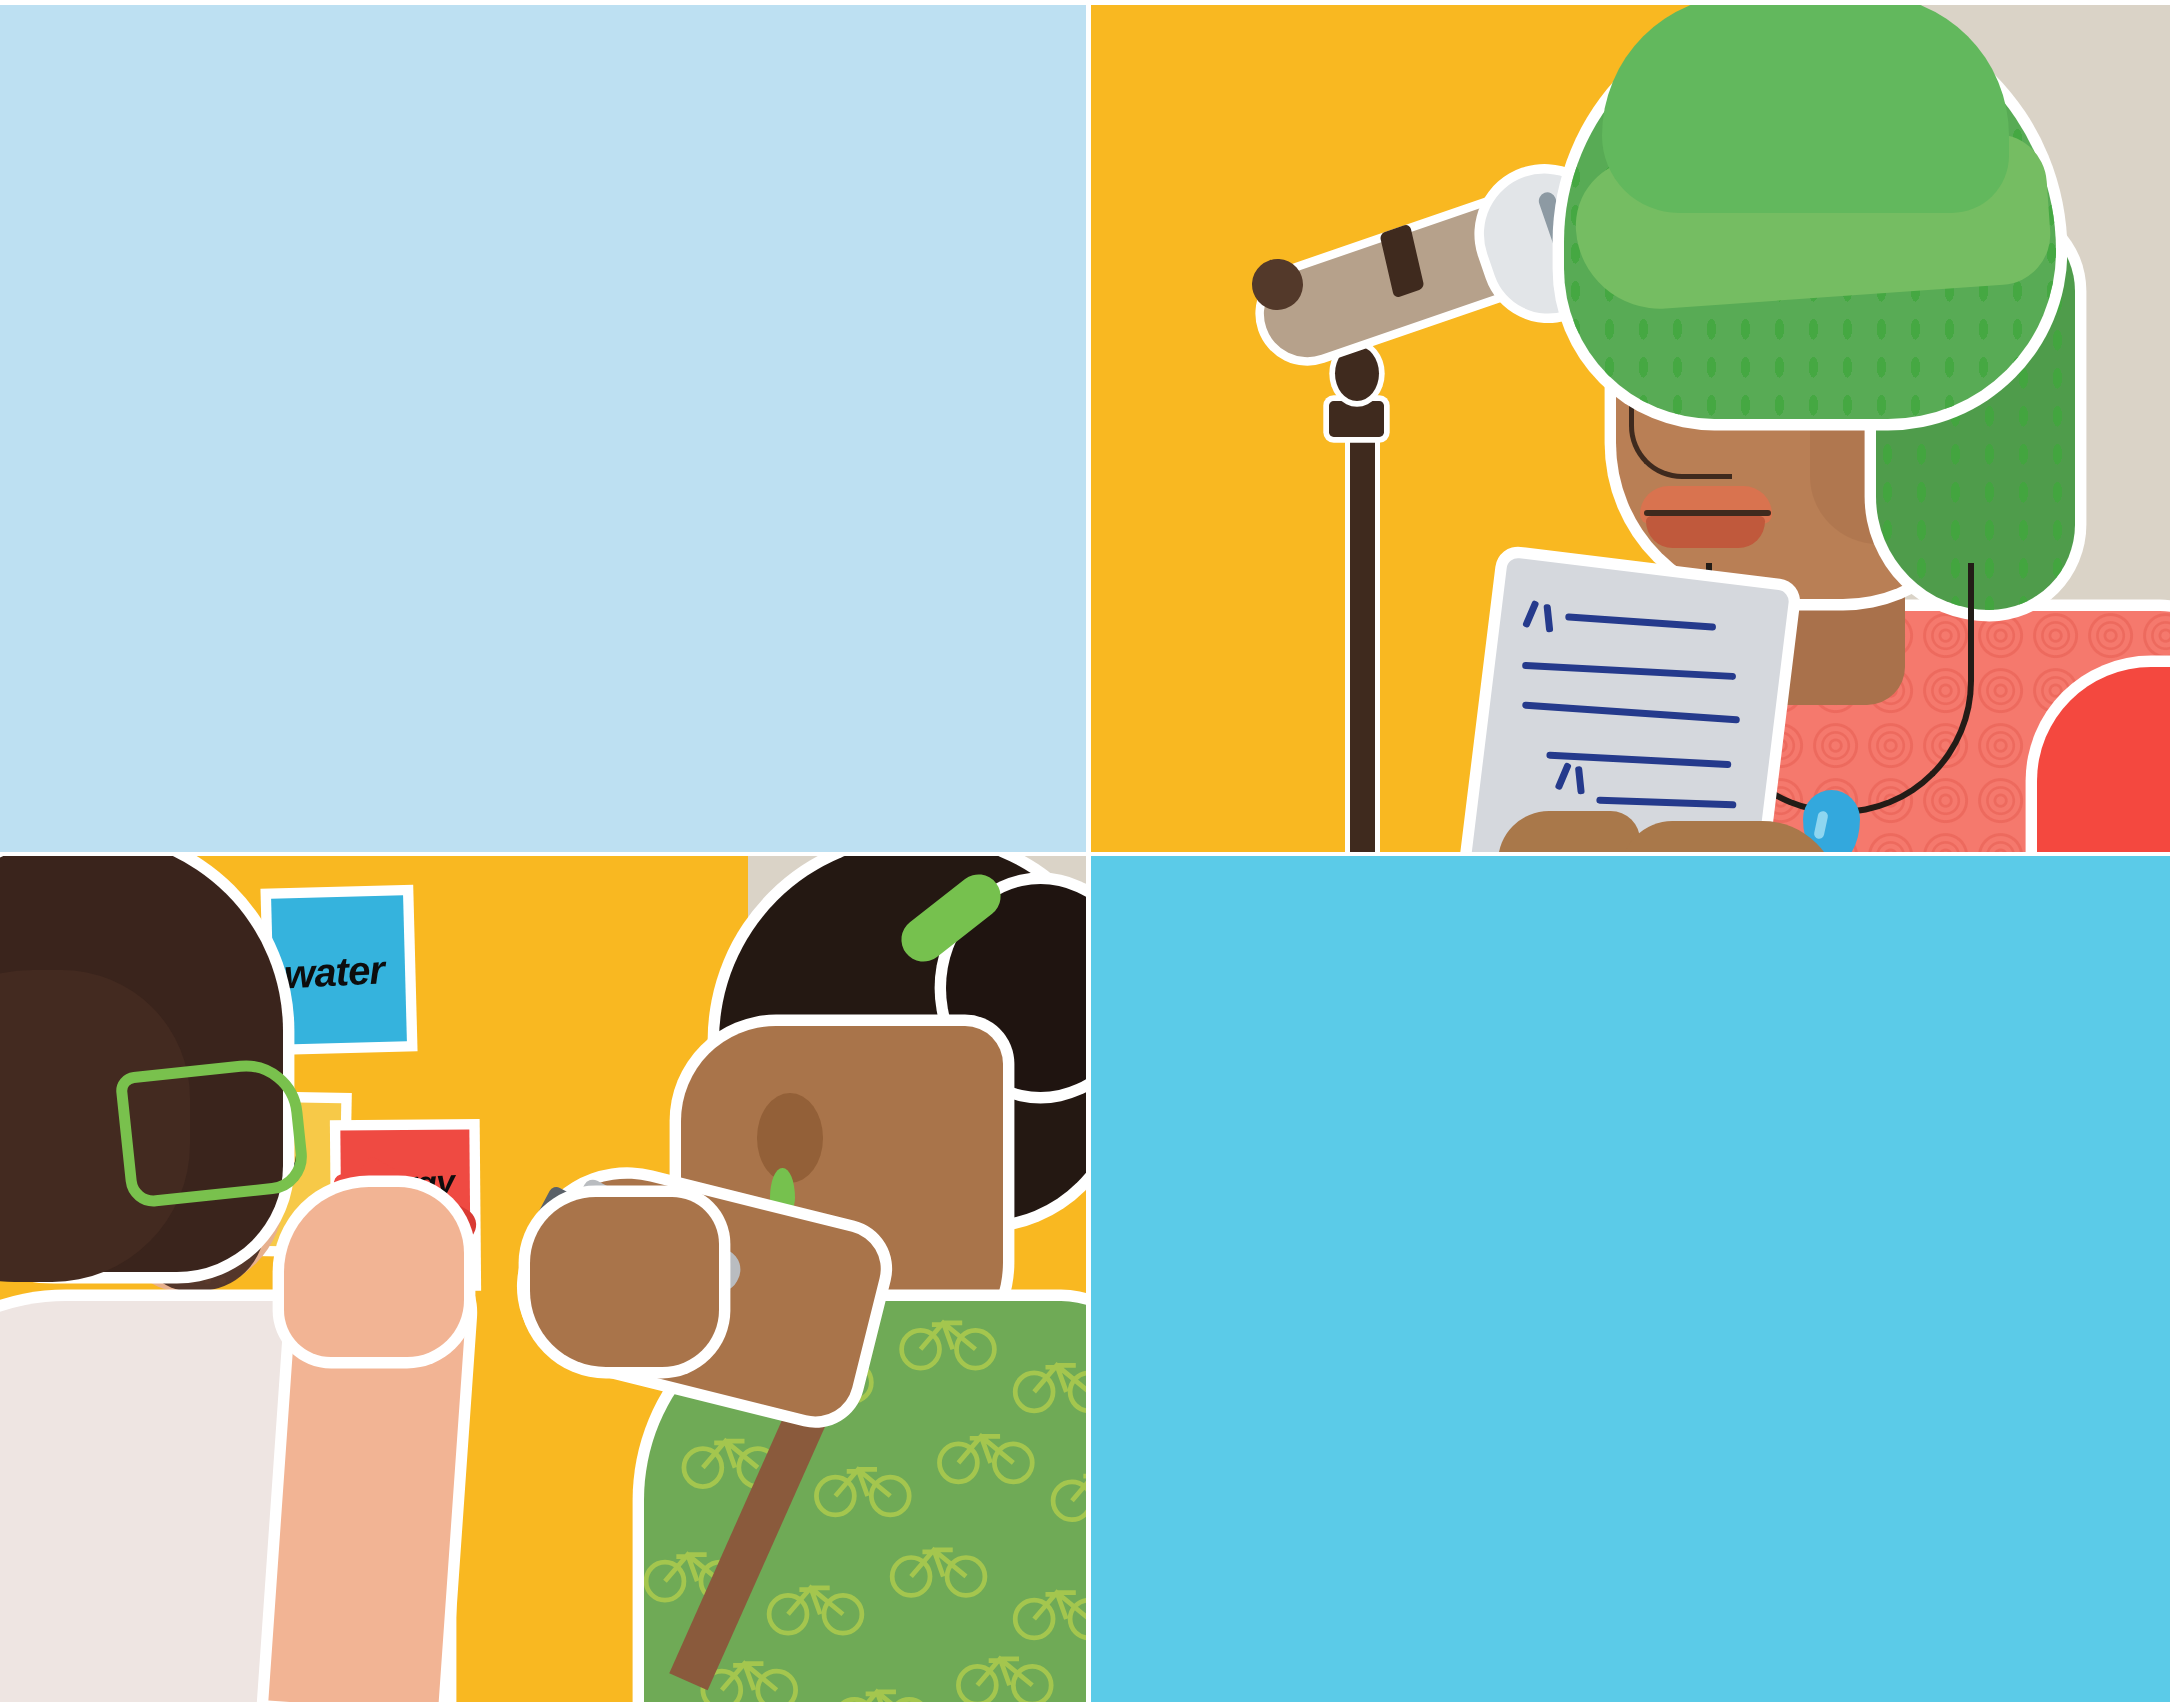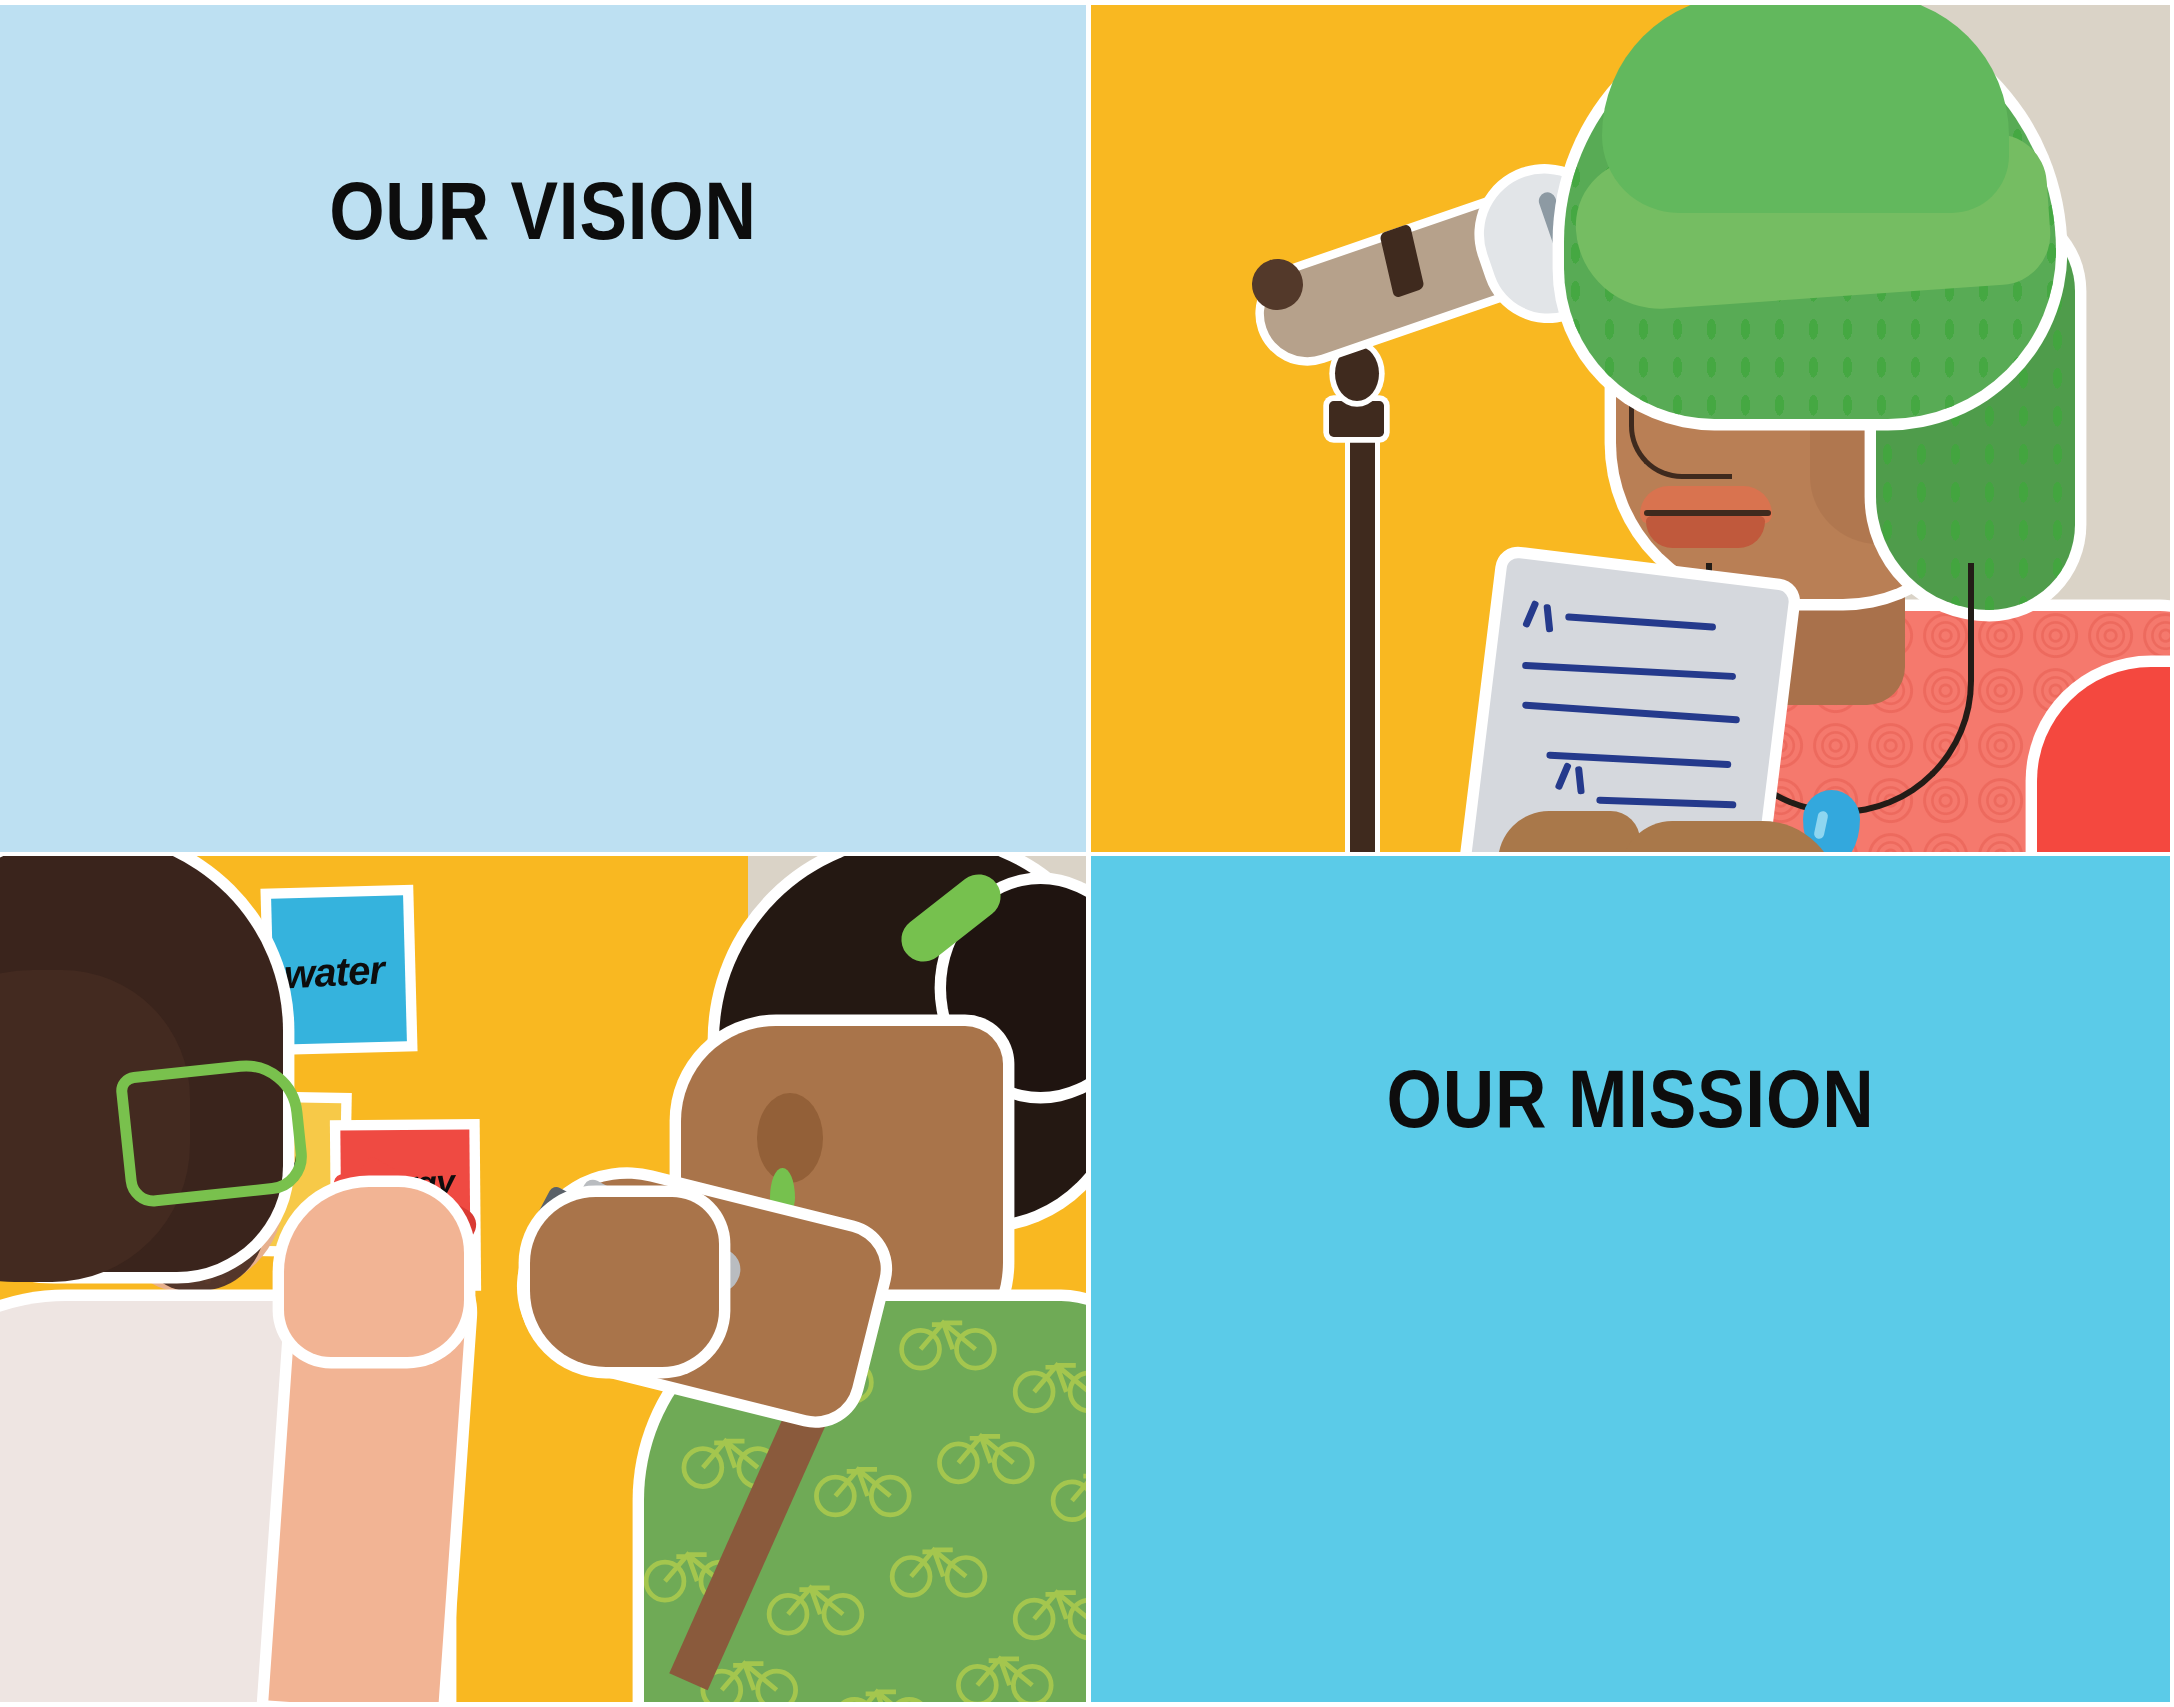--- a/index.html
+++ b/index.html
@@ -208,23 +208,20 @@
     border-radius:9.5px 21px 21px 9.5px;transform:rotate(28deg);}
   .marker-grey-tip{position:absolute;left:541px;top:339px;width:55px;height:38px;background:#5a6168;
     border-radius:7.6px 19px 19px 7.6px;transform:rotate(28deg);}
 </style>
 </head>
 <body>
 
 <div id="poster">
 
   <div class="quad" id="quad-vision-text">
-    <div class="txtblock" id="vision-head">
-      <h1 class="headline">OUR VISION</h1>
-    </div>
   </div>
 
   <div class="quad" id="quad-speaker-img">
     <div class="yellowpanel"></div>
 
     <div class="mic-stand"></div>
     <div class="mic-collar"></div>
     <div class="mic-ball"></div>
     <div class="mic-body"></div>
     <div class="mic-cap"></div>
@@ -337,19 +334,16 @@
     <div class="p1-collar"></div>
     <div class="p1-body"></div>
     <div class="p1-arm"></div>
     <div class="marker-red-tip"></div>
     <div class="marker-red"></div>
     <div class="marker-red-cap"></div>
     <div class="p1-hand"></div>
   </div>
 
   <div class="quad" id="quad-mission-text">
-    <div class="txtblock" id="mission-head">
-      <h1 class="headline">OUR MISSION</h1>
-    </div>
   </div>
 
 </div>
 
 
 </body></html>

